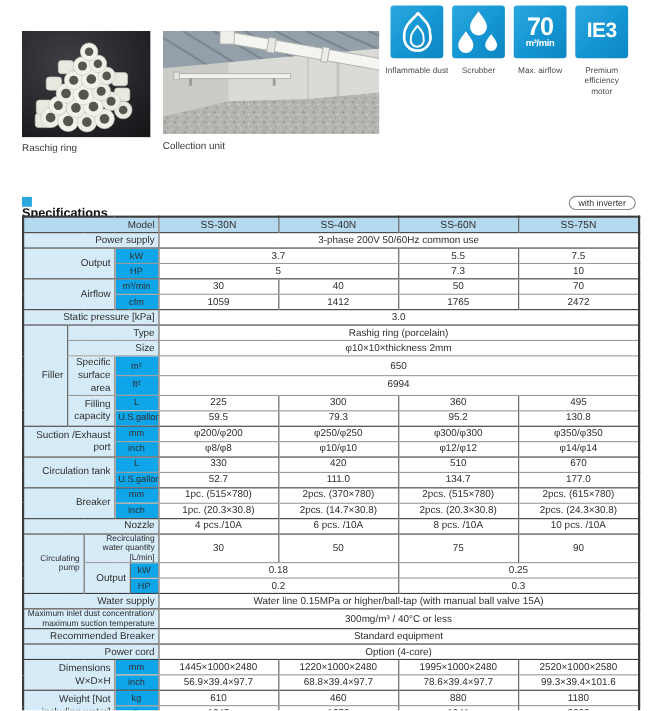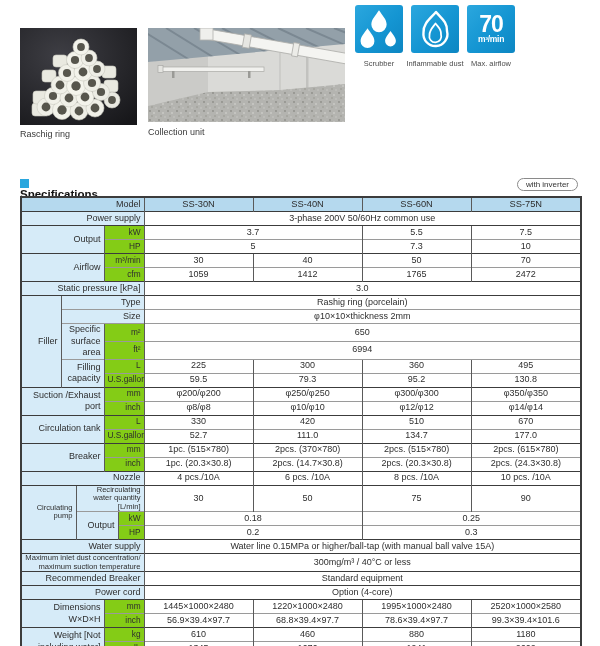--- a/index.html
+++ b/index.html
@@ -36,21 +36,21 @@
 
   
   .spec-table{position:absolute;left:20px;top:196px;width:560px;
               border-collapse:collapse;table-layout:fixed;
               border:2px solid #3c3c3c;font-size:9px;}
   .spec-table td{border-left:1px solid #5a5a5a;border-top:1px solid #9a9a9a;
                  padding:0 3px;height:13px;line-height:11.5px;
                  overflow:hidden;}
   .spec-table tr.sec td{border-top:1px solid #3c3c3c;}
   .spec-table td.l{background:#d6ebf8;text-align:right;}
-  .spec-table td.u{background:#84cc16;text-align:right;font-size:8.3px;}
+  .spec-table td.u{background:#0ea5e9;text-align:center;font-size:8.3px;}
   .spec-table td.d{background:#fff;text-align:center;}
   .spec-table tr.hdr td{background:#b5d9ee;}
   .spec-table tr.hdr td.d{font-size:9.3px;}
   .sm{font-size:7.6px !important;line-height:8.6px !important;}
 </style>
 </head>
 <body>
 
 <div class="page">
 
@@ -159,44 +159,50 @@
       <rect x="100" y="43" width="2.5" height="7" fill="#9a9a96"></rect>
       <rect x="10" y="37.5" width="5" height="7" fill="#e4e4e0" stroke="#a9a9a5" stroke-width="0.7"></rect>
     </svg>
   </div>
   <div class="caption cap2">Collection unit</div>
 
   <div class="badges">
     <div class="badge">
       <div class="tile">
         <svg width="48" height="48" viewBox="0 0 48 48">
+          <path d="M25 7 C30 13 36.5 17 36 26 A12 12 0 1 1 12.5 27.5 C12 18 20 13 25 7 Z" fill="none" stroke="#fff" stroke-width="2.4" stroke-linejoin="round"></path>
+          <path d="M24.5 18.5 C27 22 30.5 24 30 29.5 A6 6 0 1 1 18.5 30 C18.3 25 22 22 24.5 18.5 Z" fill="none" stroke="#fff" stroke-width="1.8" stroke-linejoin="round"></path>
+        </svg>
+      </div>
+      <div class="blabel">Inflammable dust</div>
+    </div>
+    <div class="badge">
+      <div class="tile">
+        <svg width="48" height="48" viewBox="0 0 48 48">
           <g fill="#fff">
             <path transform="translate(24,16) scale(1.02)" d="M0,-10.5 C3.2,-5.5 7.5,-1.5 7.5,3.5 A7.5,7.5 0 1,1 -7.5,3.5 C-7.5,-1.5 -3.2,-5.5 0,-10.5 Z"></path>
             <path transform="translate(12.5,33) scale(0.92)" d="M0,-10.5 C3.2,-5.5 7.5,-1.5 7.5,3.5 A7.5,7.5 0 1,1 -7.5,3.5 C-7.5,-1.5 -3.2,-5.5 0,-10.5 Z"></path>
             <path transform="translate(35.5,33.5) scale(0.72)" d="M0,-10.5 C3.2,-5.5 7.5,-1.5 7.5,3.5 A7.5,7.5 0 1,1 -7.5,3.5 C-7.5,-1.5 -3.2,-5.5 0,-10.5 Z"></path>
           </g>
         </svg>
       </div>
       <div class="blabel">Scrubber</div>
     </div>
     <div class="badge">
       <div class="tile">
-        <svg width="48" height="48" viewBox="0 0 48 48">
-          <path d="M25 7 C30 13 36.5 17 36 26 A12 12 0 1 1 12.5 27.5 C12 18 20 13 25 7 Z" fill="none" stroke="#fff" stroke-width="2.4" stroke-linejoin="round"></path>
-          <path d="M24.5 18.5 C27 22 30.5 24 30 29.5 A6 6 0 1 1 18.5 30 C18.3 25 22 22 24.5 18.5 Z" fill="none" stroke="#fff" stroke-width="1.8" stroke-linejoin="round"></path>
-        </svg>
-      </div>
-      <div class="blabel">Inflammable dust</div>
-    </div>
-    <div class="badge">
-      <div class="tile">
         <div class="t70num">70</div>
         <div class="t70unit">m³/min</div>
       </div>
       <div class="blabel">Max. airflow</div>
+    </div>
+    <div class="badge">
+      <div class="tile">
+        <div class="tileTxt">IE3</div>
+      </div>
+      <div class="blabel">Premium efficiency motor</div>
     </div>
   </div>
 
   <div class="spec-head">
     <span class="bullet"></span>
     <span class="spec-title">Specifications</span>
   </div>
   <span class="pill">with inverter</span>
 
   <table class="spec-table">

